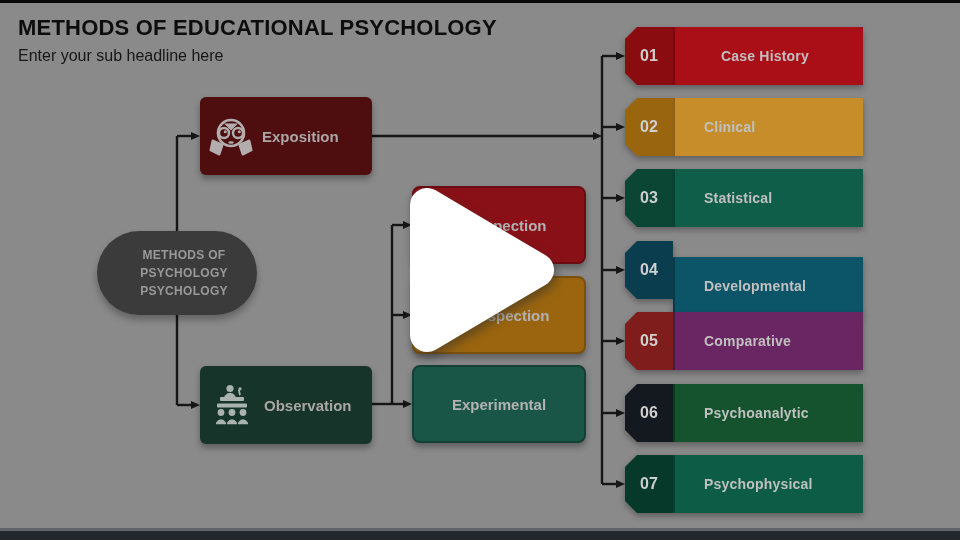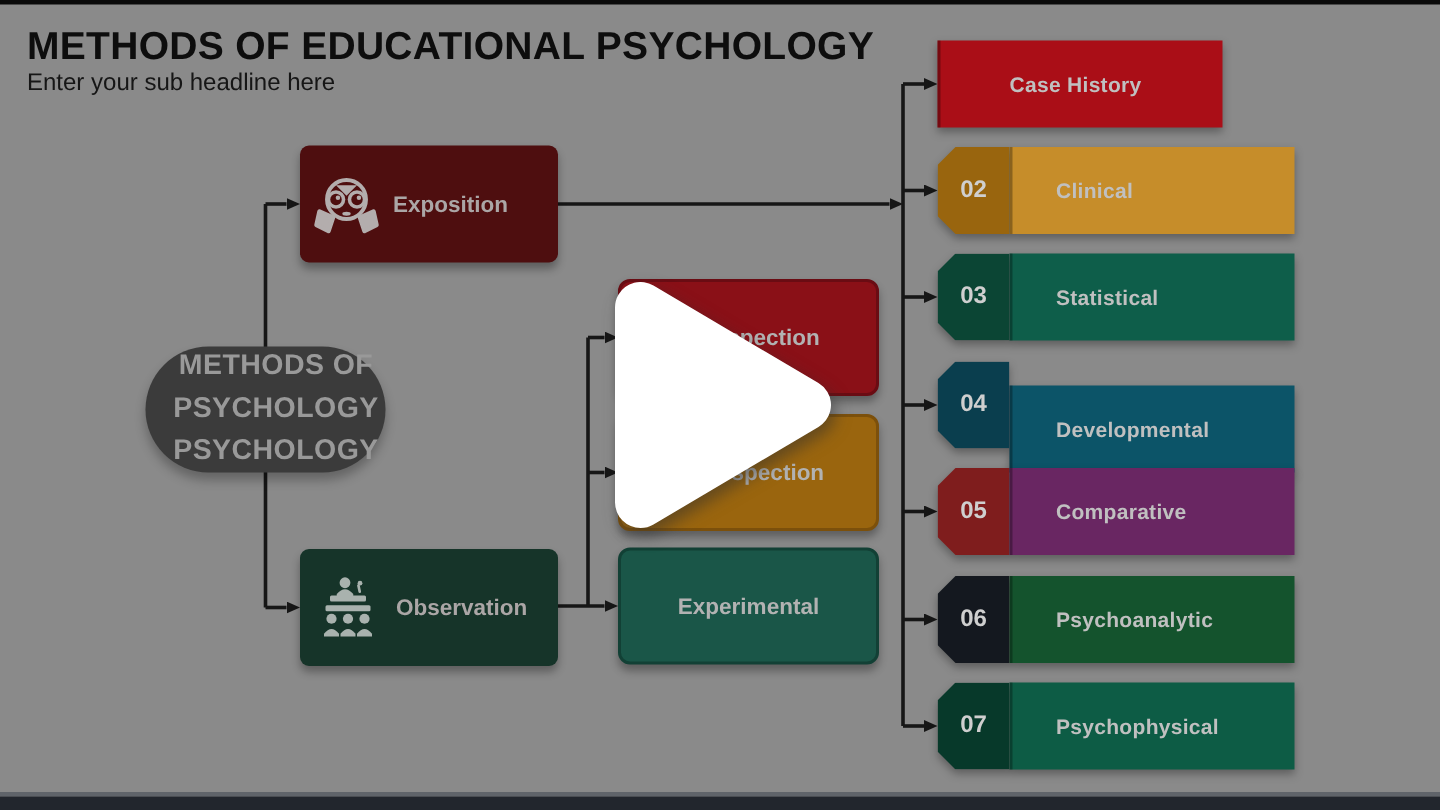--- a/index.html
+++ b/index.html
@@ -2,29 +2,29 @@
 <html><head>
 <meta charset="utf-8">
 <style>
   html,body{margin:0;padding:0;background:#555;}
   .stage{position:relative;width:960px;height:540px;background:#8a8a8a;overflow:hidden;
          font-family:"Liberation Sans",sans-serif;}
   .bar-top{position:absolute;top:0;left:0;width:960px;height:3px;background:#0a0a0a;}
   .bar-bottom-line{position:absolute;left:0;top:528px;width:960px;height:3px;background:#60646a;}
   .bar-bottom{position:absolute;left:0;top:531px;width:960px;height:9px;background:#22262d;}
 
-  .title{position:absolute;left:18px;top:15px;font-size:26px;font-weight:bold;color:#0d0d0d;letter-spacing:.2px;}
+  .title{position:absolute;left:18px;top:15px;font-size:22px;font-weight:bold;color:#0d0d0d;letter-spacing:.2px;}
   .subtitle{position:absolute;left:18px;top:47px;font-size:16px;color:#161616;}
 
   .connectors{position:absolute;left:0;top:0;z-index:1;}
 
   .pill{position:absolute;left:97px;top:231px;width:160px;height:84px;background:#3b3b3b;
         border-radius:42px;display:flex;align-items:center;justify-content:center;text-align:center;
         box-shadow:0 5px 7px rgba(0,0,0,.28);z-index:3;}
-  .pill-text{font-size:19px;font-weight:bold;color:#999;line-height:1.5;letter-spacing:.3px;margin-left:14px;}
+  .pill-text{font-size:12px;font-weight:bold;color:#999;line-height:1.5;letter-spacing:.3px;margin-left:14px;}
 
   .branch{position:absolute;left:200px;width:172px;height:78px;border-radius:6px;z-index:2;
           display:flex;align-items:center;padding-left:9px;box-sizing:border-box;
           box-shadow:0 4px 6px rgba(0,0,0,.32);}
   .branch-label{font-size:15px;font-weight:bold;color:#aba6a6;margin-left:9px;}
 
   .mid{position:absolute;left:412px;width:174px;height:78px;border-radius:8px;border:2px solid;z-index:2;
        display:flex;align-items:center;justify-content:center;box-sizing:border-box;
        box-shadow:0 4px 6px rgba(0,0,0,.32);}
   .mid-label{font-size:15px;font-weight:bold;color:#b2b2b2;}
@@ -128,20 +128,23 @@
     <span class="mid-label">Introspection</span>
   </div>
   <div class="mid" style="top: 276px; background: rgb(154, 101, 14); border-color: rgb(124, 80, 11);">
     <span class="mid-label">Retrospection</span>
   </div>
   <div class="mid" style="top: 365px; background: rgb(26, 86, 72); border-color: rgb(18, 64, 53);">
     <span class="mid-label">Experimental</span>
   </div>
 
   <div class="r-row" style="top:27px">
+    <div class="r-tag" style="background: rgb(138, 12, 17);">
+      <span class="r-num">01</span>
+    </div>
     <div class="r-band" style="background: rgb(170, 14, 23); padding-left: 46px;">
       <span class="r-label">Case History</span>
     </div>
   </div>
   <div class="r-row" style="top:98px">
     <div class="r-tag" style="background: rgb(153, 101, 14);">
       <span class="r-num">02</span>
     </div>
     <div class="r-band" style="background: rgb(198, 141, 42);">
       <span class="r-label">Clinical</span>

